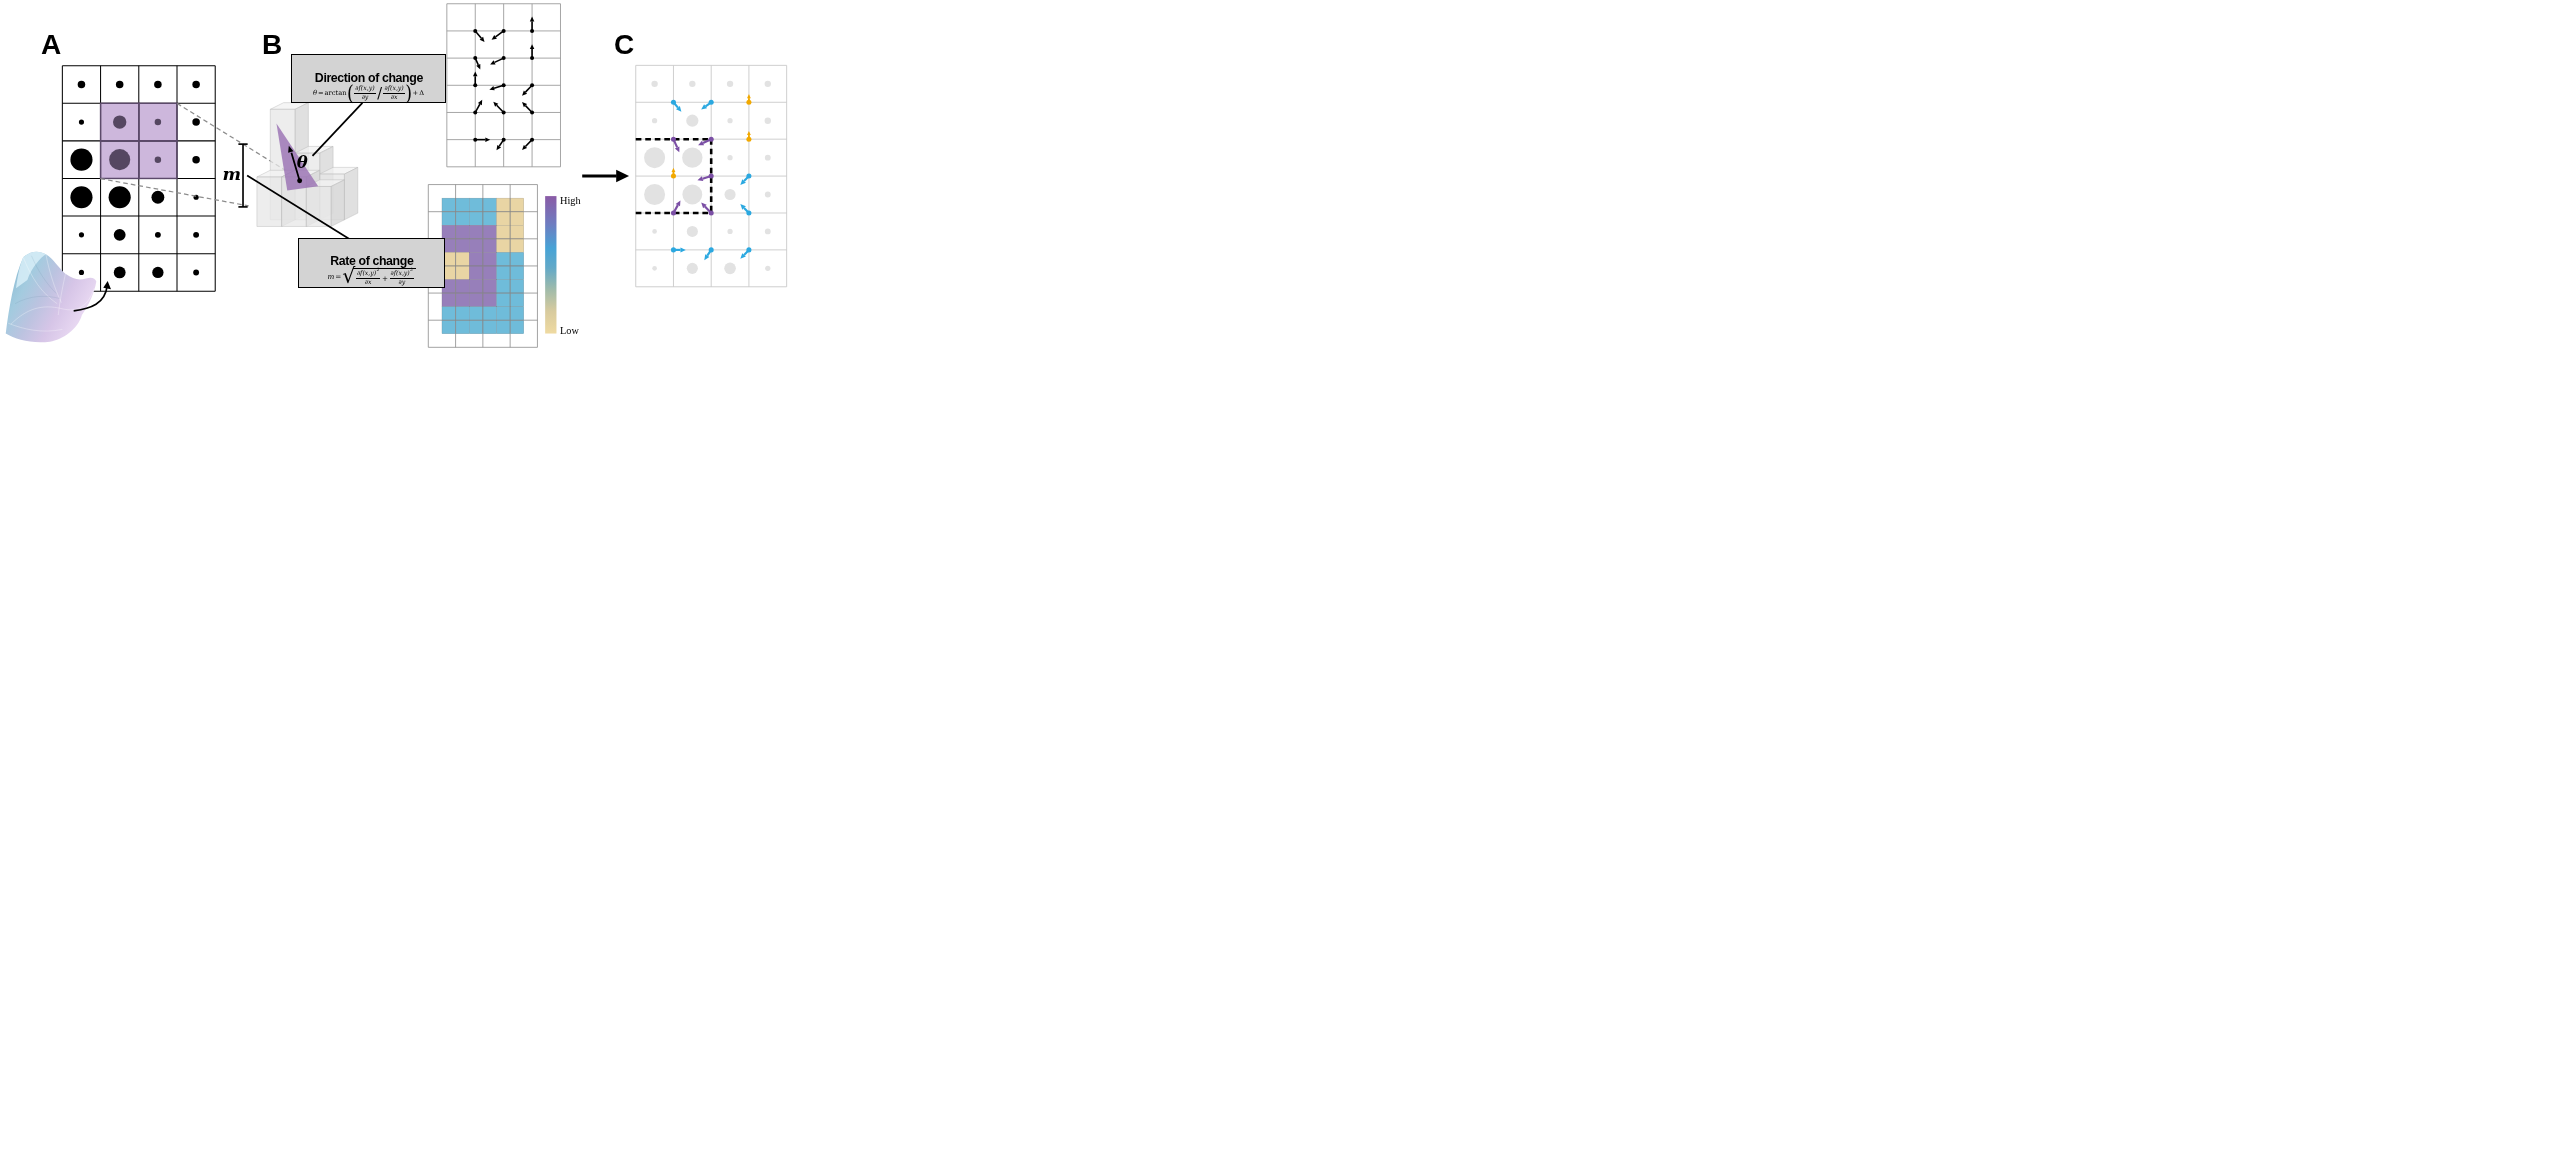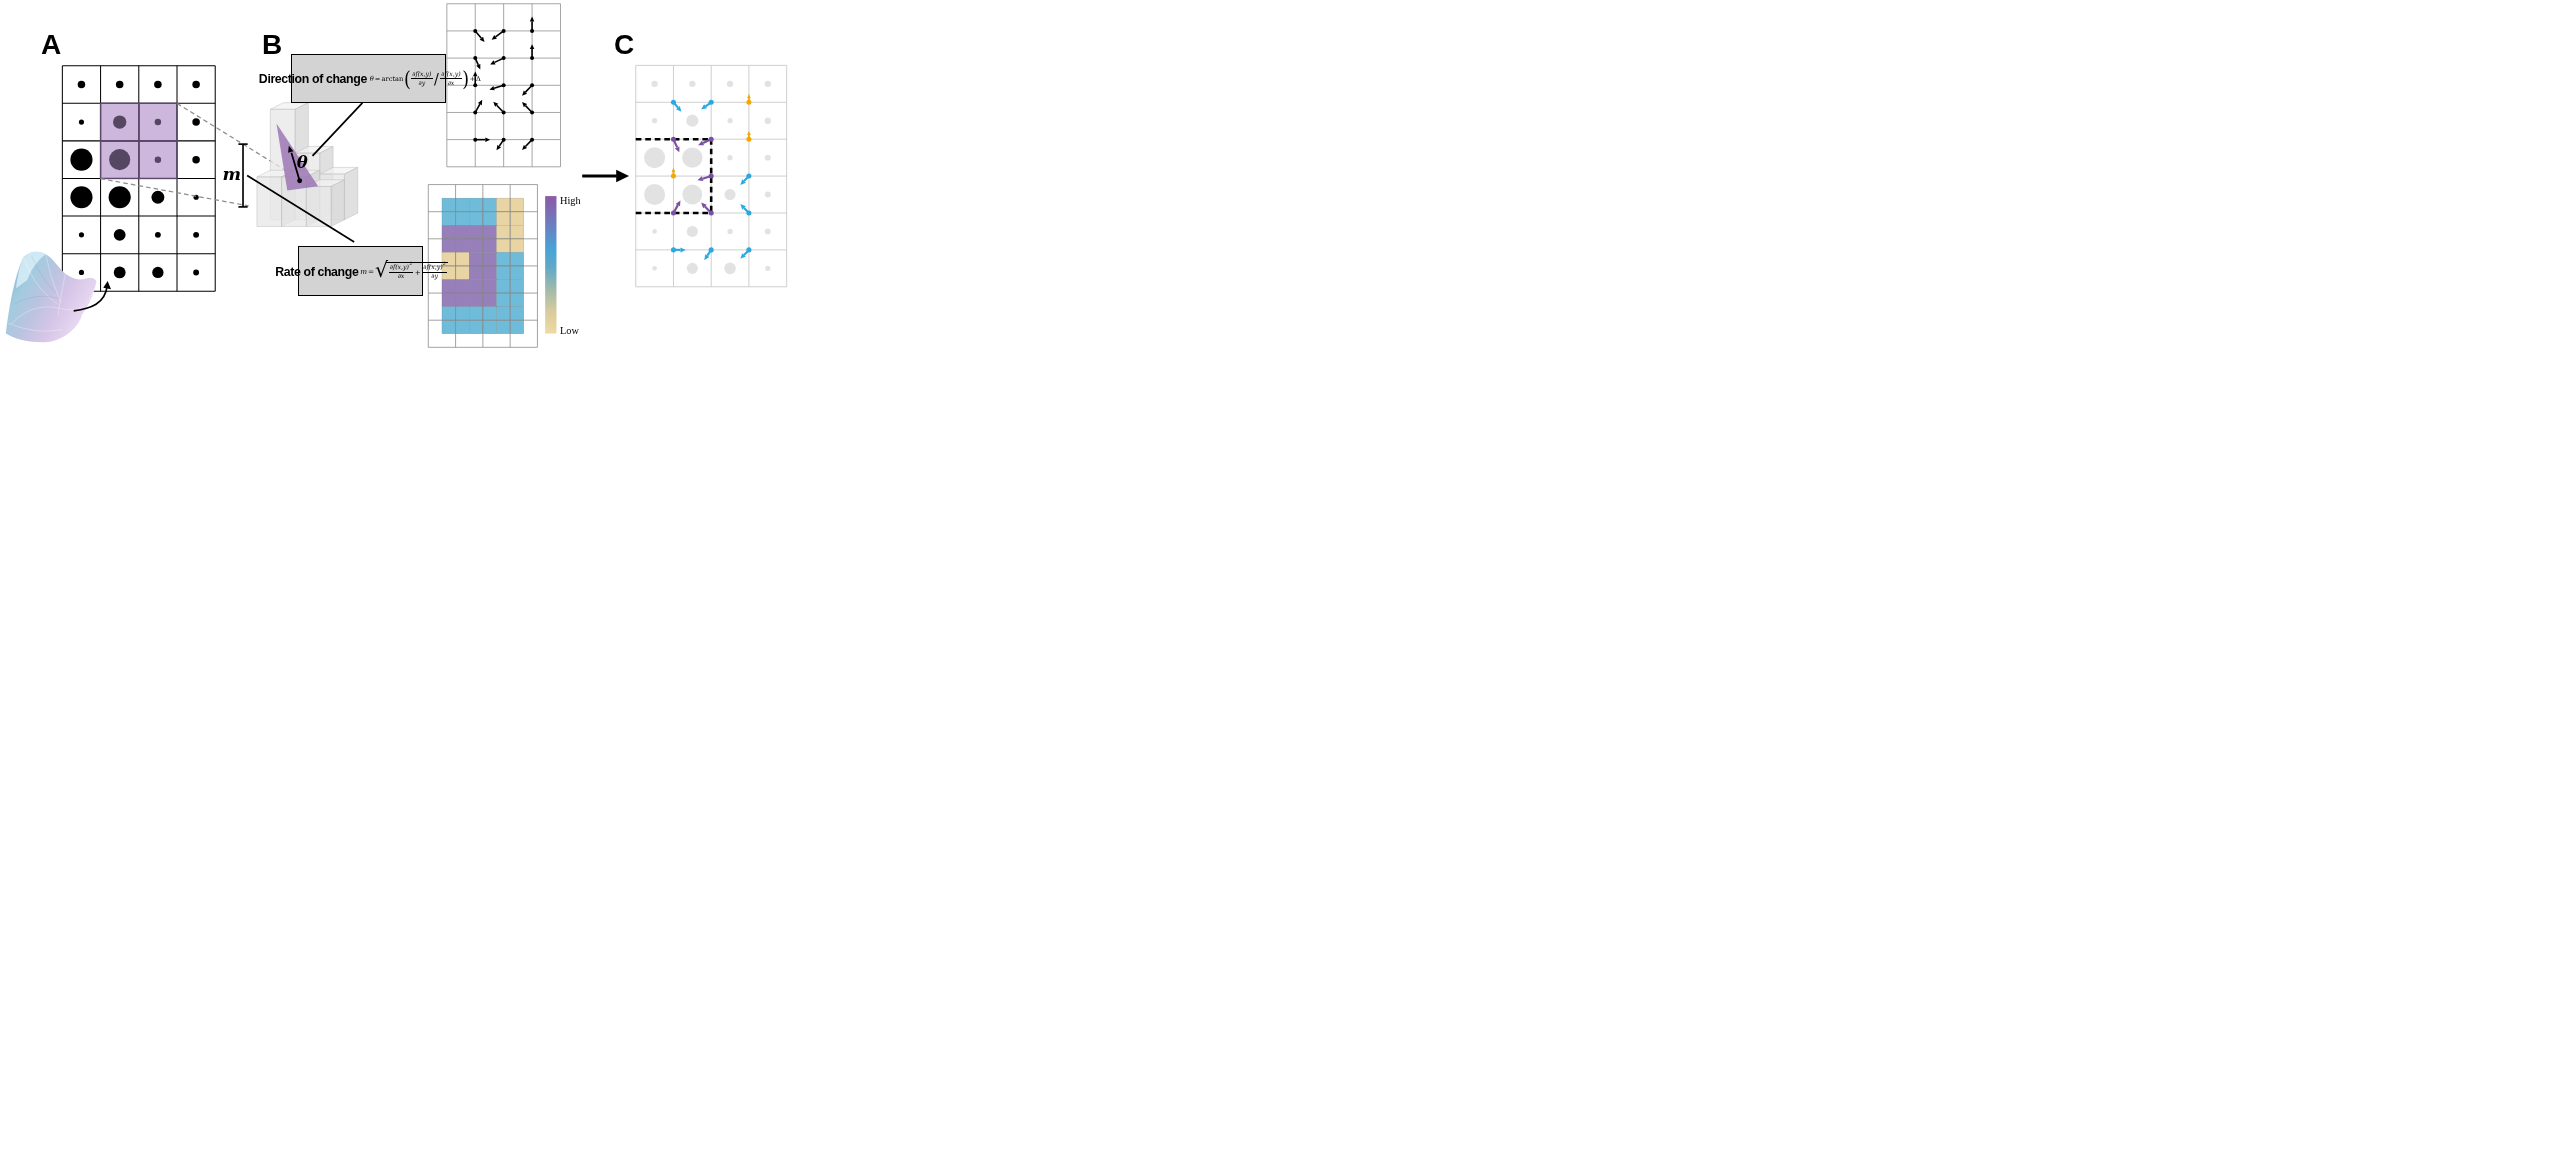--- a/index.html
+++ b/index.html
@@ -2,22 +2,22 @@
 <html style="font-size:8.2px"><head>
 <meta charset="utf-8">
 <style>
   html,body{margin:0;padding:0;background:#ffffff;}
   .stage{position:relative;width:800px;height:350px;background:#fff;overflow:hidden;
          font-family:"Liberation Sans",sans-serif;}
   .stage svg{position:absolute;left:0;top:0;}
   .panel-label{position:absolute;font-family:"Liberation Sans",sans-serif;font-weight:800;
                font-size:28px;letter-spacing:-1px;color:#000;line-height:1;}
   .callout-box{position:absolute;background:#d3d3d3;border:1.5px solid #000;border-radius:0;
-               box-sizing:border-box;display:flex;align-items:center;
-               justify-content:center;padding:1px 2.1px;}
+               box-sizing:border-box;display:flex;flex-direction:column;align-items:center;
+               justify-content:flex-end;padding:1px 2.1px;}
   .box-title{font-family:"Liberation Sans",sans-serif;font-weight:700;font-size:13px;
              letter-spacing:-0.4px;color:#000;transform:scaleX(0.95);white-space:nowrap;}
   .formula{display:flex;align-items:center;justify-content:center;color:#000;
            font-family:"DejaVu Serif",serif;font-size:6.7px;gap:1px;white-space:nowrap;}
   .mvar{font-style:italic;}
   .mrom{font-style:normal;}
   .frac{display:inline-flex;flex-direction:column;align-items:center;line-height:1.1;font-size:6.2px;}
   .frac .num{border-bottom:0.6px solid #000;padding:0 1px 0.5px;display:inline-flex;align-items:flex-start;}
   .frac .den{padding-top:0.5px;}
   .exp{font-size:4.4px;font-style:italic;position:relative;top:-2.1px;margin-left:0.5px;}
@@ -422,21 +422,21 @@
             <span class="mvar">∂f(x,y)</span>
           </span>
         <span class="den mvar">∂x</span>
       </span>
       <span class="bigparen">)</span>
       <span class="mrom">+</span>
       <span class="mrom">Δ</span>
     </div>
   </div>
 
-  <div class="callout-box" style="left:298px;top:246px;width:125px;height:50px;">
+  <div class="callout-box" style="left:298px;top:238px;width:147px;height:50px;">
     <div class="box-title">Rate of change</div>
     <div class="formula" style="font-size:7.2px;">
       <span class="mvar">m</span>
       <span class="mrom">=</span>
       <span class="rad">√</span>
       <span class="radbody">
         <span class="frac">
           <span class="num">
               <span class="mvar">∂f(x,y)</span>
               <sup class="exp">2</sup>

